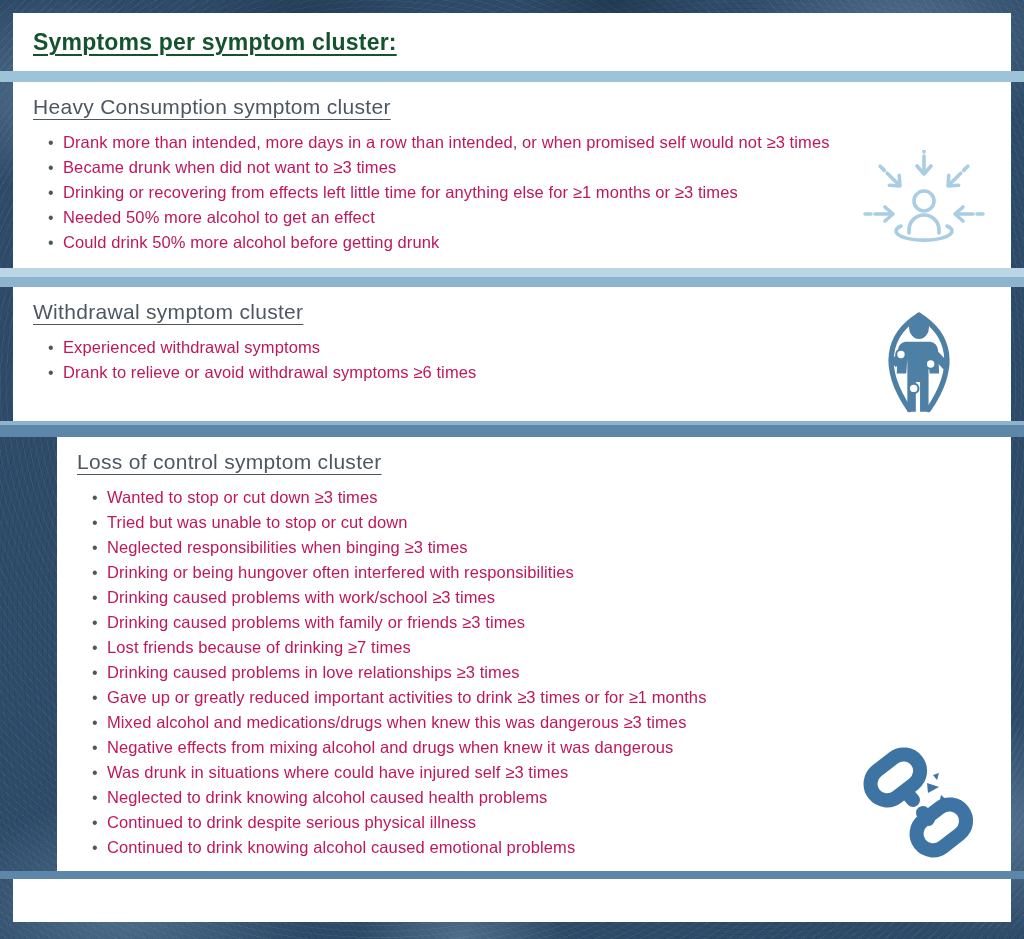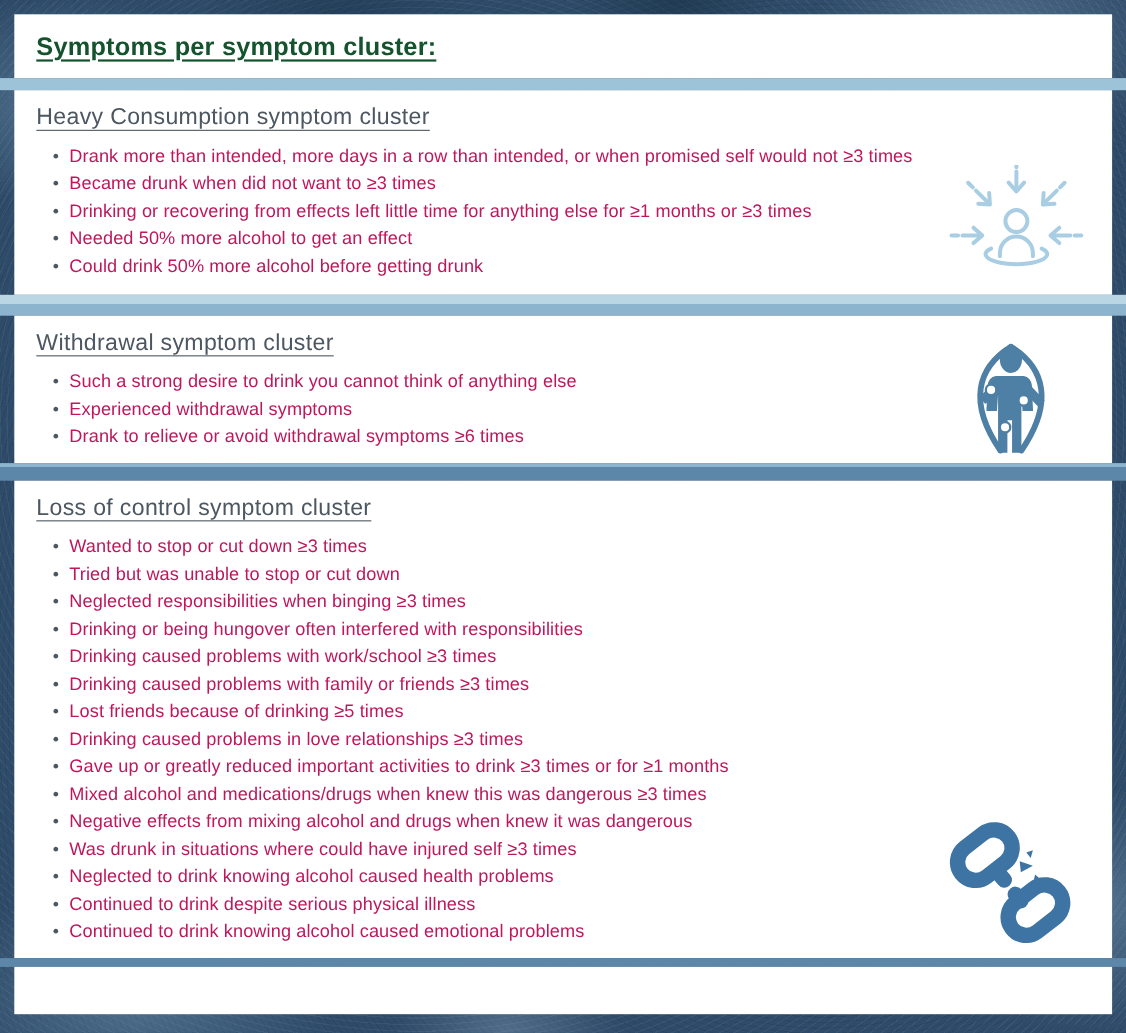--- a/index.html
+++ b/index.html
@@ -24,21 +24,21 @@
   .divider-duo{background:linear-gradient(to bottom,#bad5e4 0 45%,#8cb4cf 45% 100%);}
   .divider-steel{background:linear-gradient(to bottom,#8cb4cf 0 22%,#5d87a8 22% 100%);}
   .divider-steel-thin{background:#5d87a8;}
 
   .panel-title-band{top:13px;height:58px;}
   .div1{top:71px;height:11px;}
   .panel-s1{top:82px;height:186px;}
   .div2{top:268px;height:19px;}
   .panel-s2{top:287px;height:134px;}
   .div3{top:421px;height:16px;}
-  .panel-s3{top:437px;height:434px;}
+  .panel-s3{top:437px;height:434px;margin-left:44px;}
   .div4{top:871px;height:8px;}
   .panel-bottom{top:879px;height:43px;}
 
   .page-title{
     margin:0;padding:16px 0 0 20px;
     font-size:23px;font-weight:bold;color:#14532d;letter-spacing:.2px;
     text-decoration:underline;text-decoration-thickness:2px;text-underline-offset:4px;
   }
   .section-title{
     margin:0;padding:13px 0 0 20px;
@@ -103,21 +103,20 @@
       <path d="M44 76 a28 9 0 1 0 46 0"></path>
     </svg>
   </div>
 </div>
 
 <div class="divider divider-duo div2"></div>
 
 <div class="panel panel-s2">
   <h2 class="section-title">Withdrawal symptom cluster</h2>
   <ul class="bullets">
-      <li>Such a strong desire to drink you cannot think of anything else</li>
       <li>Experienced withdrawal symptoms</li>
       <li>Drank to relieve or avoid withdrawal symptoms ≥6 times</li>
     </ul>
   <div class="icon-wrap icon-s2">
     <svg viewBox="0 0 90 100" width="96" height="106">
       <g stroke="#4e7fa5" stroke-width="5" fill="none" stroke-linecap="round">
         <path d="M45 4 C16 22 8 52 36 93"></path>
         <path d="M45 4 C74 22 82 52 54 93"></path>
       </g>
       <g fill="#4e7fa5">
@@ -139,21 +138,21 @@
 
 <div class="panel panel-s3">
   <h2 class="section-title">Loss of control symptom cluster</h2>
   <ul class="bullets">
       <li>Wanted to stop or cut down ≥3 times</li>
       <li>Tried but was unable to stop or cut down</li>
       <li>Neglected responsibilities when binging ≥3 times</li>
       <li>Drinking or being hungover often interfered with responsibilities</li>
       <li>Drinking caused problems with work/school ≥3 times</li>
       <li>Drinking caused problems with family or friends ≥3 times</li>
-      <li>Lost friends because of drinking ≥5 times</li>
+      <li>Lost friends because of drinking ≥7 times</li>
       <li>Drinking caused problems in love relationships ≥3 times</li>
       <li>Gave up or greatly reduced important activities to drink ≥3 times or for ≥1 months</li>
       <li>Mixed alcohol and medications/drugs when knew this was dangerous ≥3 times</li>
       <li>Negative effects from mixing alcohol and drugs when knew it was dangerous</li>
       <li>Was drunk in situations where could have injured self ≥3 times</li>
       <li>Neglected to drink knowing alcohol caused health problems</li>
       <li>Continued to drink despite serious physical illness</li>
       <li>Continued to drink knowing alcohol caused emotional problems</li>
     </ul>
   <div class="icon-wrap icon-s3">

